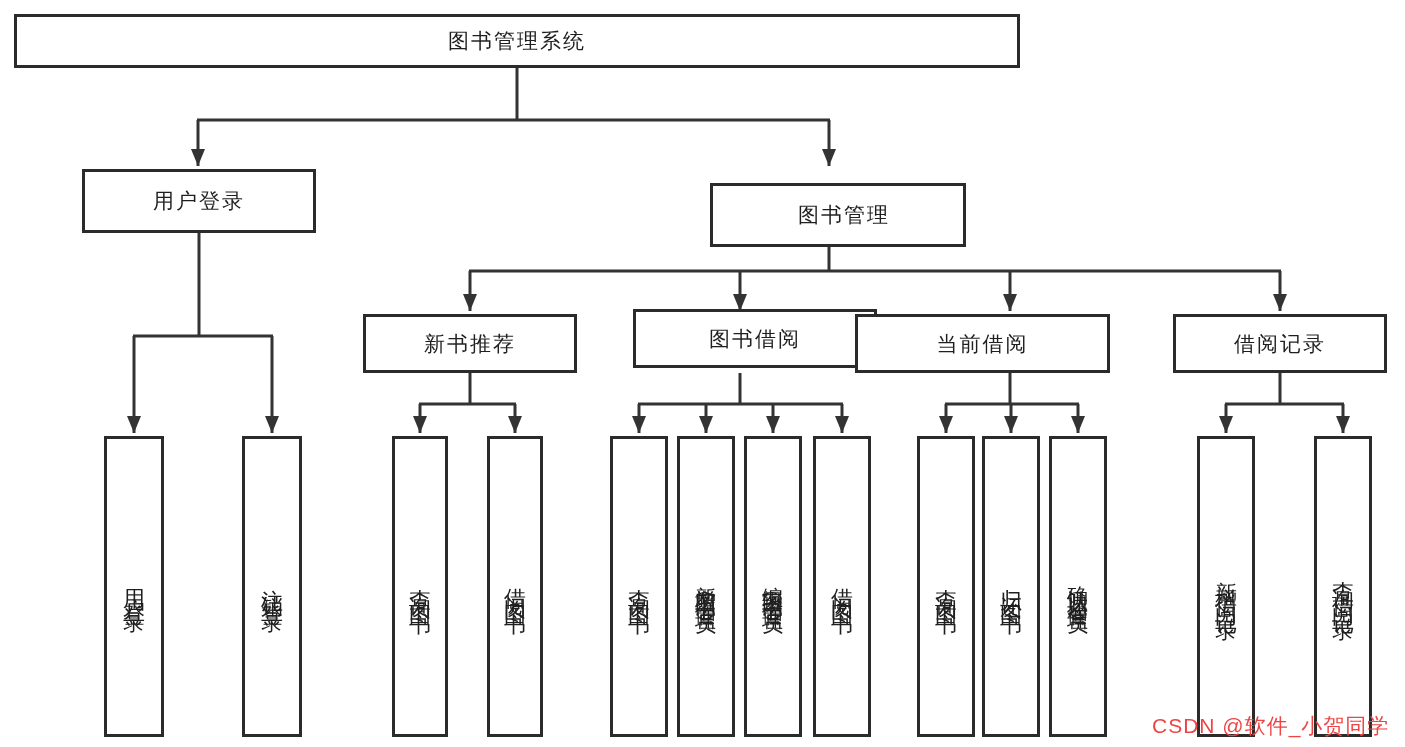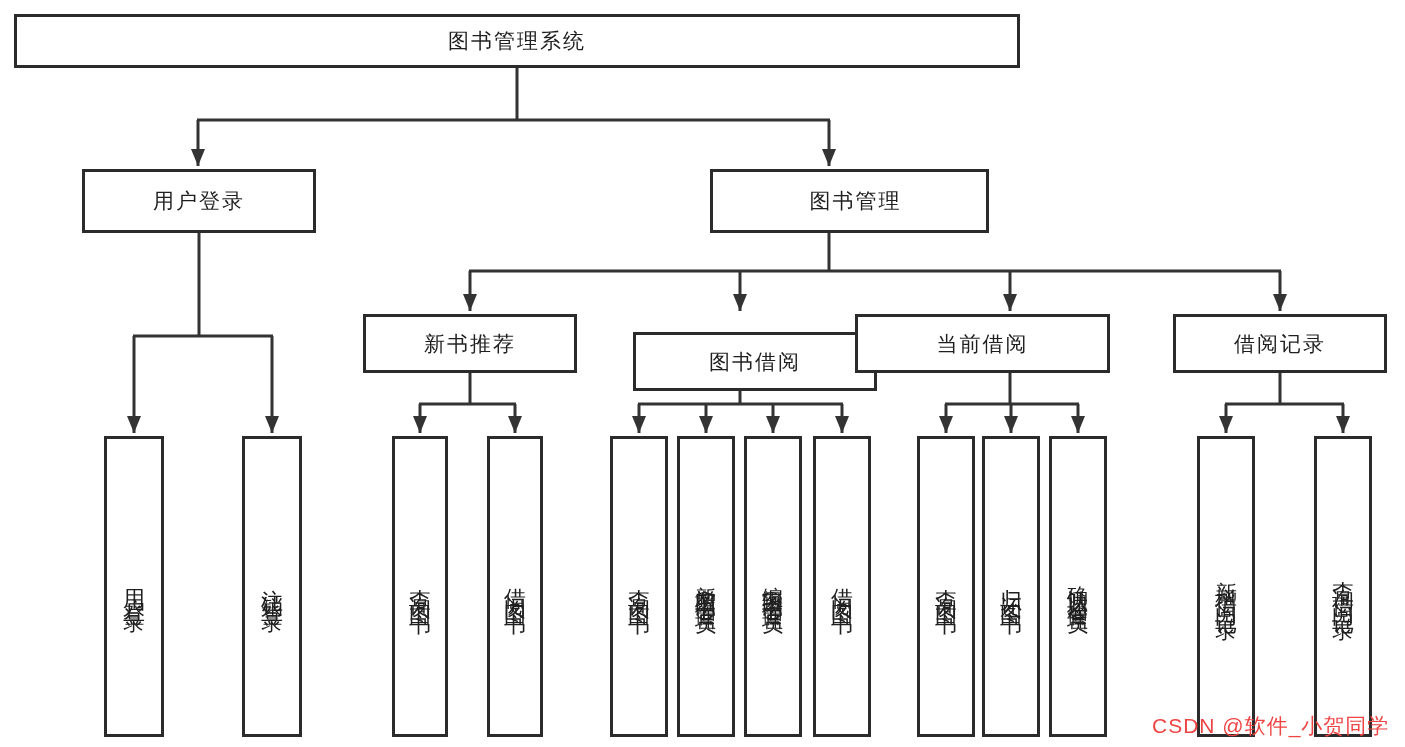--- a/index.html
+++ b/index.html
@@ -111,28 +111,28 @@
     <line x1="1343" y1="404" x2="1343" y2="433" marker-end="url(#arrow)"></line>
   </svg>
 
   <div class="box h" style="left:14px; top:14px; width:1006px; height:54px;">
     <span>图书管理系统</span>
   </div>
 
   <div class="box h" style="left:82px; top:169px; width:234px; height:64px;">
     <span>用户登录</span>
   </div>
-  <div class="box h" style="left:710px; top:169px; width:279px; height:64px;padding-left:12px;">
+  <div class="box h" style="left:710px; top:183px; width:256px; height:64px;padding-left:12px;">
     <span>图书管理</span>
   </div>
 
   <div class="box h" style="left:363px; top:314px; width:214px; height:59px;align-items:center;">
     <span>新书推荐</span>
   </div>
-  <div class="box h" style="left:633px; top:332px; width:244px; height:59px;">
+  <div class="box h" style="left:633px; top:309px; width:244px; height:59px;">
     <span>图书借阅</span>
   </div>
   <div class="box h" style="left:855px; top:314px; width:255px; height:59px;">
     <span>当前借阅</span>
   </div>
   <div class="box h" style="left:1173px; top:314px; width:214px; height:59px;">
     <span>借阅记录</span>
   </div>
 
   <div class="box v" style="left:104px; top:436px; width:60px; height:301px;">

